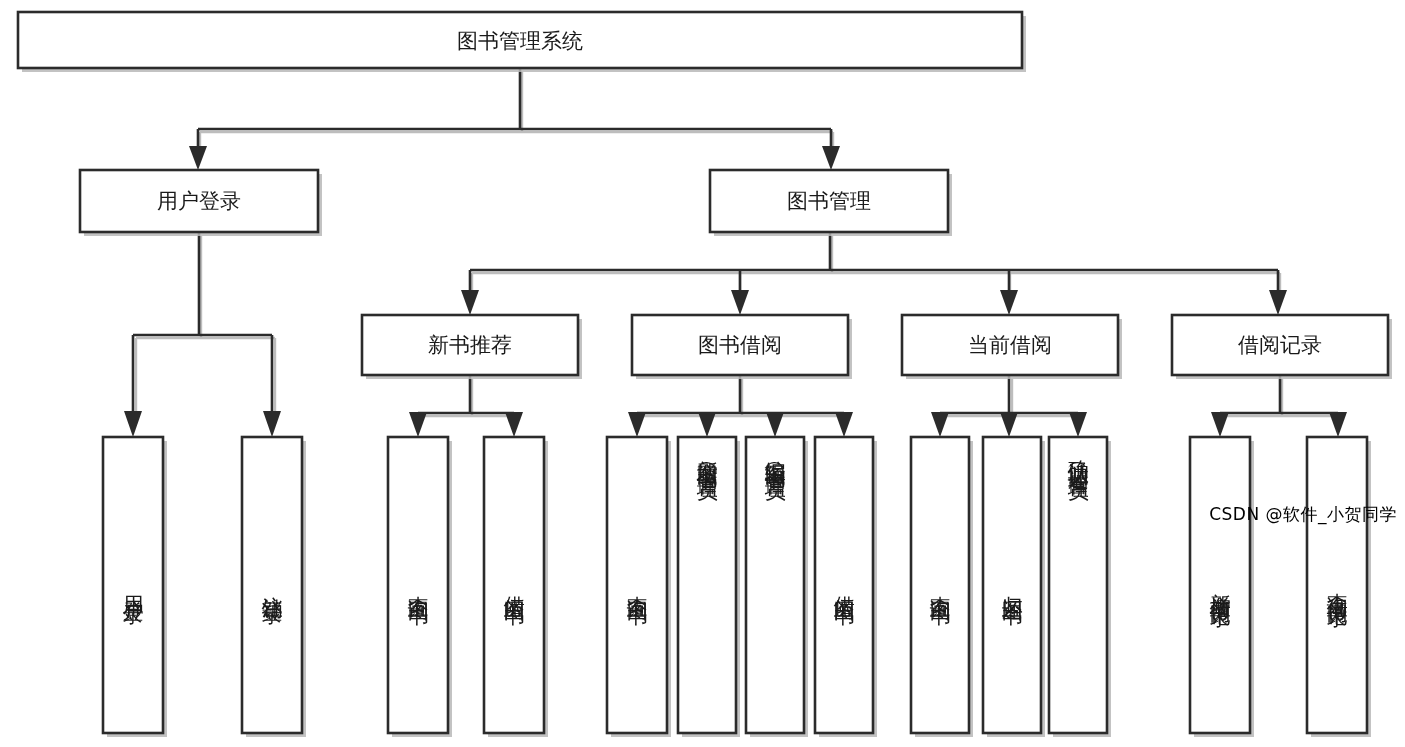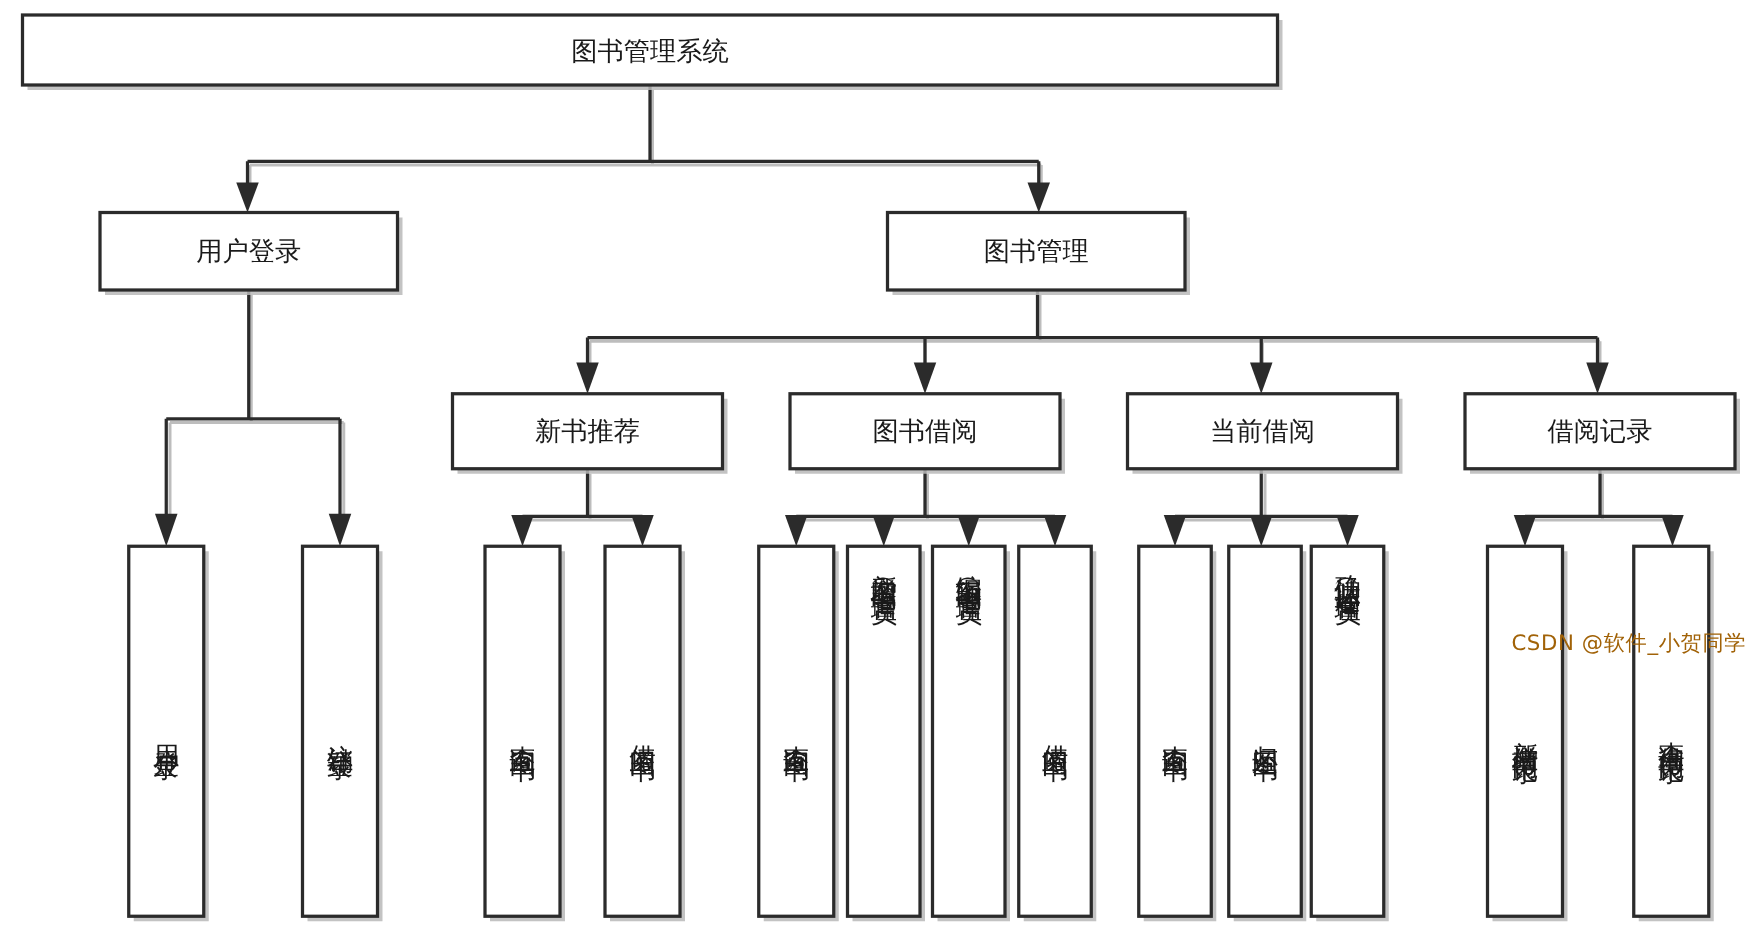--- a/index.html
+++ b/index.html
@@ -76,21 +76,21 @@
     letter-spacing: 3px;
     white-space: nowrap;
     text-align: center;
   }
   .watermark {
     position: absolute;
     right: 8px;
     bottom: 6px;
     font-family: "DejaVu Sans", "Liberation Sans", sans-serif;
     font-size: 17px;
-    color: #a16207;
+    color: #000000;
     letter-spacing: 0.5px;
     white-space: nowrap;
     pointer-events: none;
   }
 </style>
 </head>
 <body>
 
 <div id="diagram-root">
 

